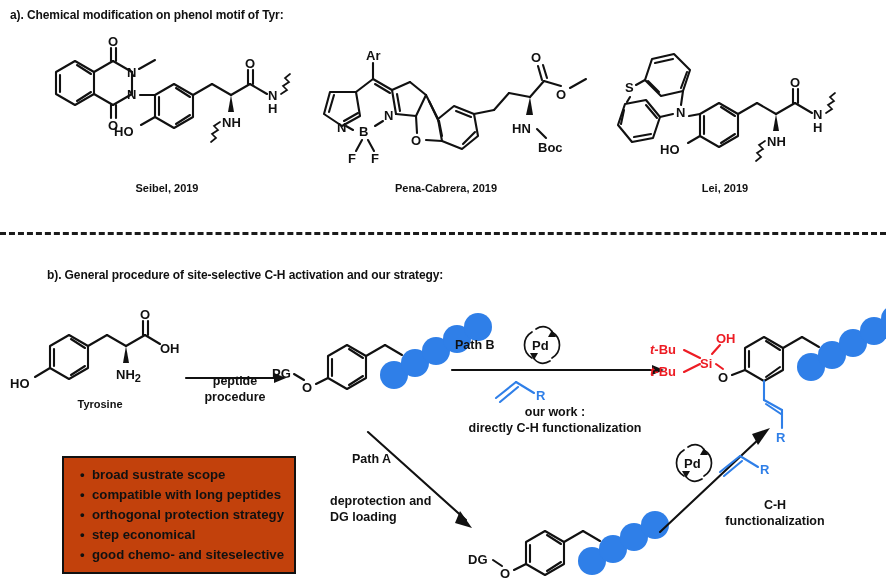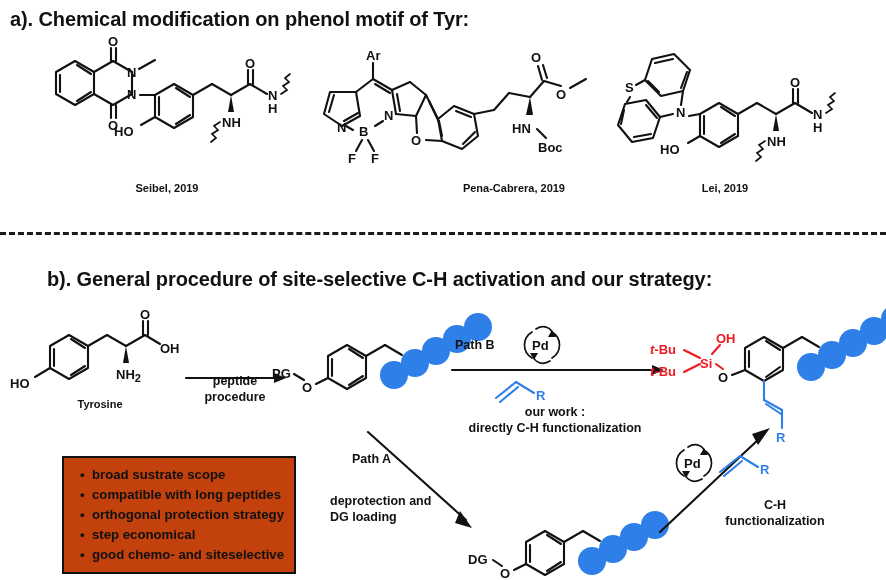--- a/index.html
+++ b/index.html
@@ -3,21 +3,21 @@
 <meta charset="utf-8">
 <style>
   html,body{margin:0;padding:0;background:#ffffff;}
   body{
     width:886px;height:580px;position:relative;overflow:hidden;
     font-family:"Liberation Sans","DejaVu Sans",sans-serif;
     color:#0d0d0d;
   }
   .abs{position:absolute;}
   .panel-heading{
-    font-weight:bold;font-size:20px;letter-spacing:-0.1px;color:#111;
+    font-weight:bold;font-size:12px;letter-spacing:-0.1px;color:#111;
     white-space:nowrap;
   }
   .divider{
     position:absolute;left:0;top:232px;width:886px;height:0;
     border-top:3px dashed #1b1b1b;
   }
   .caption{
     font-weight:bold;font-size:11px;color:#111;text-align:center;white-space:nowrap;
   }
   .svgwrap{position:absolute;}
@@ -164,21 +164,21 @@
 
   <line class="bond" x1="212" y1="49" x2="226" y2="33"></line>
   <line class="bond" x1="224" y1="32" x2="220" y2="18"></line>
   <line class="bond" x1="229" y1="30" x2="225" y2="17"></line>
   <text class="atom" x="213" y="14">O</text>
   <line class="bond" x1="226" y1="33" x2="243" y2="38"></line>
   <text class="atom" x="238" y="51">O</text>
   <line class="bond" x1="252" y1="40" x2="268" y2="31"></line>
 </svg>
 </div>
-<div class="abs caption" style="left:305px;top:182px;width:260px;text-align:right;">Pena-Cabrera, 2019</div>
+<div class="abs caption" style="left:316px;top:182px;width:260px;">Pena-Cabrera, 2019</div>
 
 <div class="svgwrap" style="left:608px;top:44px;">
 <svg width="270" height="130" viewBox="0 0 270 130">
 
   <polygon class="bond" points="37,36 44,15 66,10 82,26 75,47 53,52"></polygon>
   <line class="bond" x1="47" y1="19" x2="65" y2="15"></line>
   <line class="bond" x1="79" y1="28" x2="73" y2="44"></line>
   <line class="bond" x1="51" y1="48" x2="40" y2="37"></line>
 
   <text class="atom" x="17" y="48">S</text>

